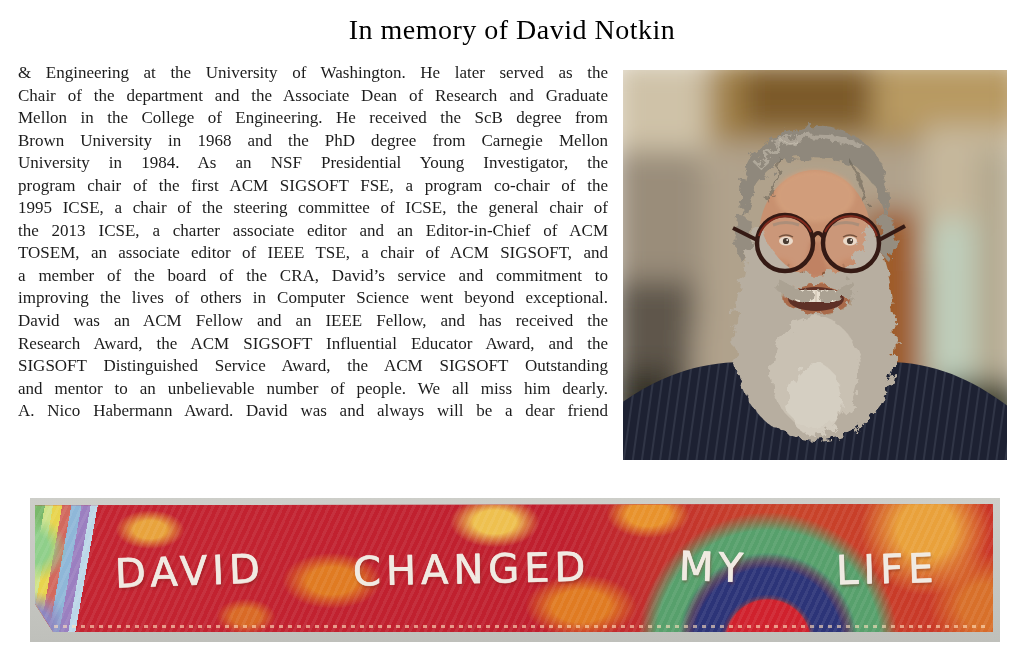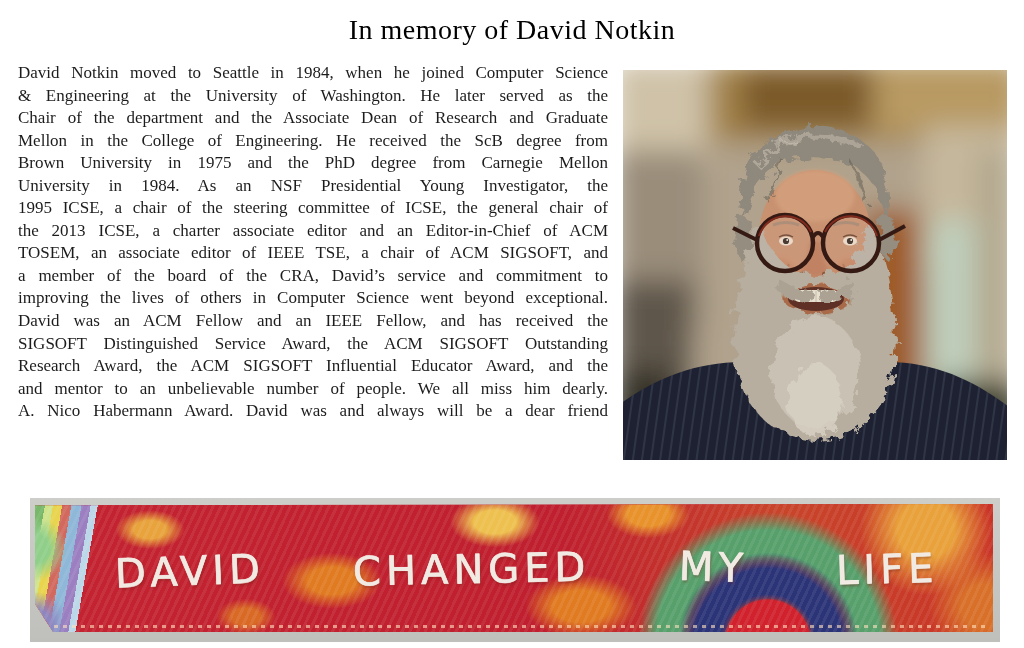--- a/index.html
+++ b/index.html
@@ -106,34 +106,34 @@
   .ribbon-text .w3 { transform: rotate(-1.5deg); }
 </style>
 </head>
 <body>
 
 <div class="page">
 
   <div class="title">In memory of David Notkin</div>
 
   <div class="text-block">
-    <div class="line">David Notkin moved to Seattle in 1984, when he joined Computer Science</div>
     <div class="line">&amp; Engineering at the University of Washington. He later served as the</div>
     <div class="line">Chair of the department and the Associate Dean of Research and Graduate</div>
     <div class="line">Mellon in the College of Engineering. He received the ScB degree from</div>
-    <div class="line">Brown University in 1975 and the PhD degree from Carnegie Mellon</div>
+    <div class="line">Brown University in 1968 and the PhD degree from Carnegie Mellon</div>
     <div class="line">University in 1984. As an NSF Presidential Young Investigator, the</div>
+    <div class="line">program chair of the first ACM SIGSOFT FSE, a program co-chair of the</div>
     <div class="line">1995 ICSE, a chair of the steering committee of ICSE, the general chair of</div>
     <div class="line">the 2013 ICSE, a charter associate editor and an Editor-in-Chief of ACM</div>
     <div class="line">TOSEM, an associate editor of IEEE TSE, a chair of ACM SIGSOFT, and</div>
     <div class="line">a member of the board of the CRA, David’s service and commitment to</div>
     <div class="line">improving the lives of others in Computer Science went beyond exceptional.</div>
     <div class="line">David was an ACM Fellow and an IEEE Fellow, and has received the</div>
+    <div class="line">Research Award, the ACM SIGSOFT Influential Educator Award, and the</div>
     <div class="line">SIGSOFT Distinguished Service Award, the ACM SIGSOFT Outstanding</div>
-    <div class="line">Research Award, the ACM SIGSOFT Influential Educator Award, and the</div>
     <div class="line">and mentor to an unbelievable number of people. We all miss him dearly.</div>
     <div class="line">A. Nico Habermann Award. David was and always will be a dear friend</div>
   </div>
 
   <div class="portrait">
     <svg viewBox="0 0 384 390" preserveAspectRatio="none">
       <defs>
         <filter id="bgblur" x="-25%" y="-25%" width="150%" height="150%">
           <feGaussianBlur stdDeviation="14"></feGaussianBlur>
         </filter>

